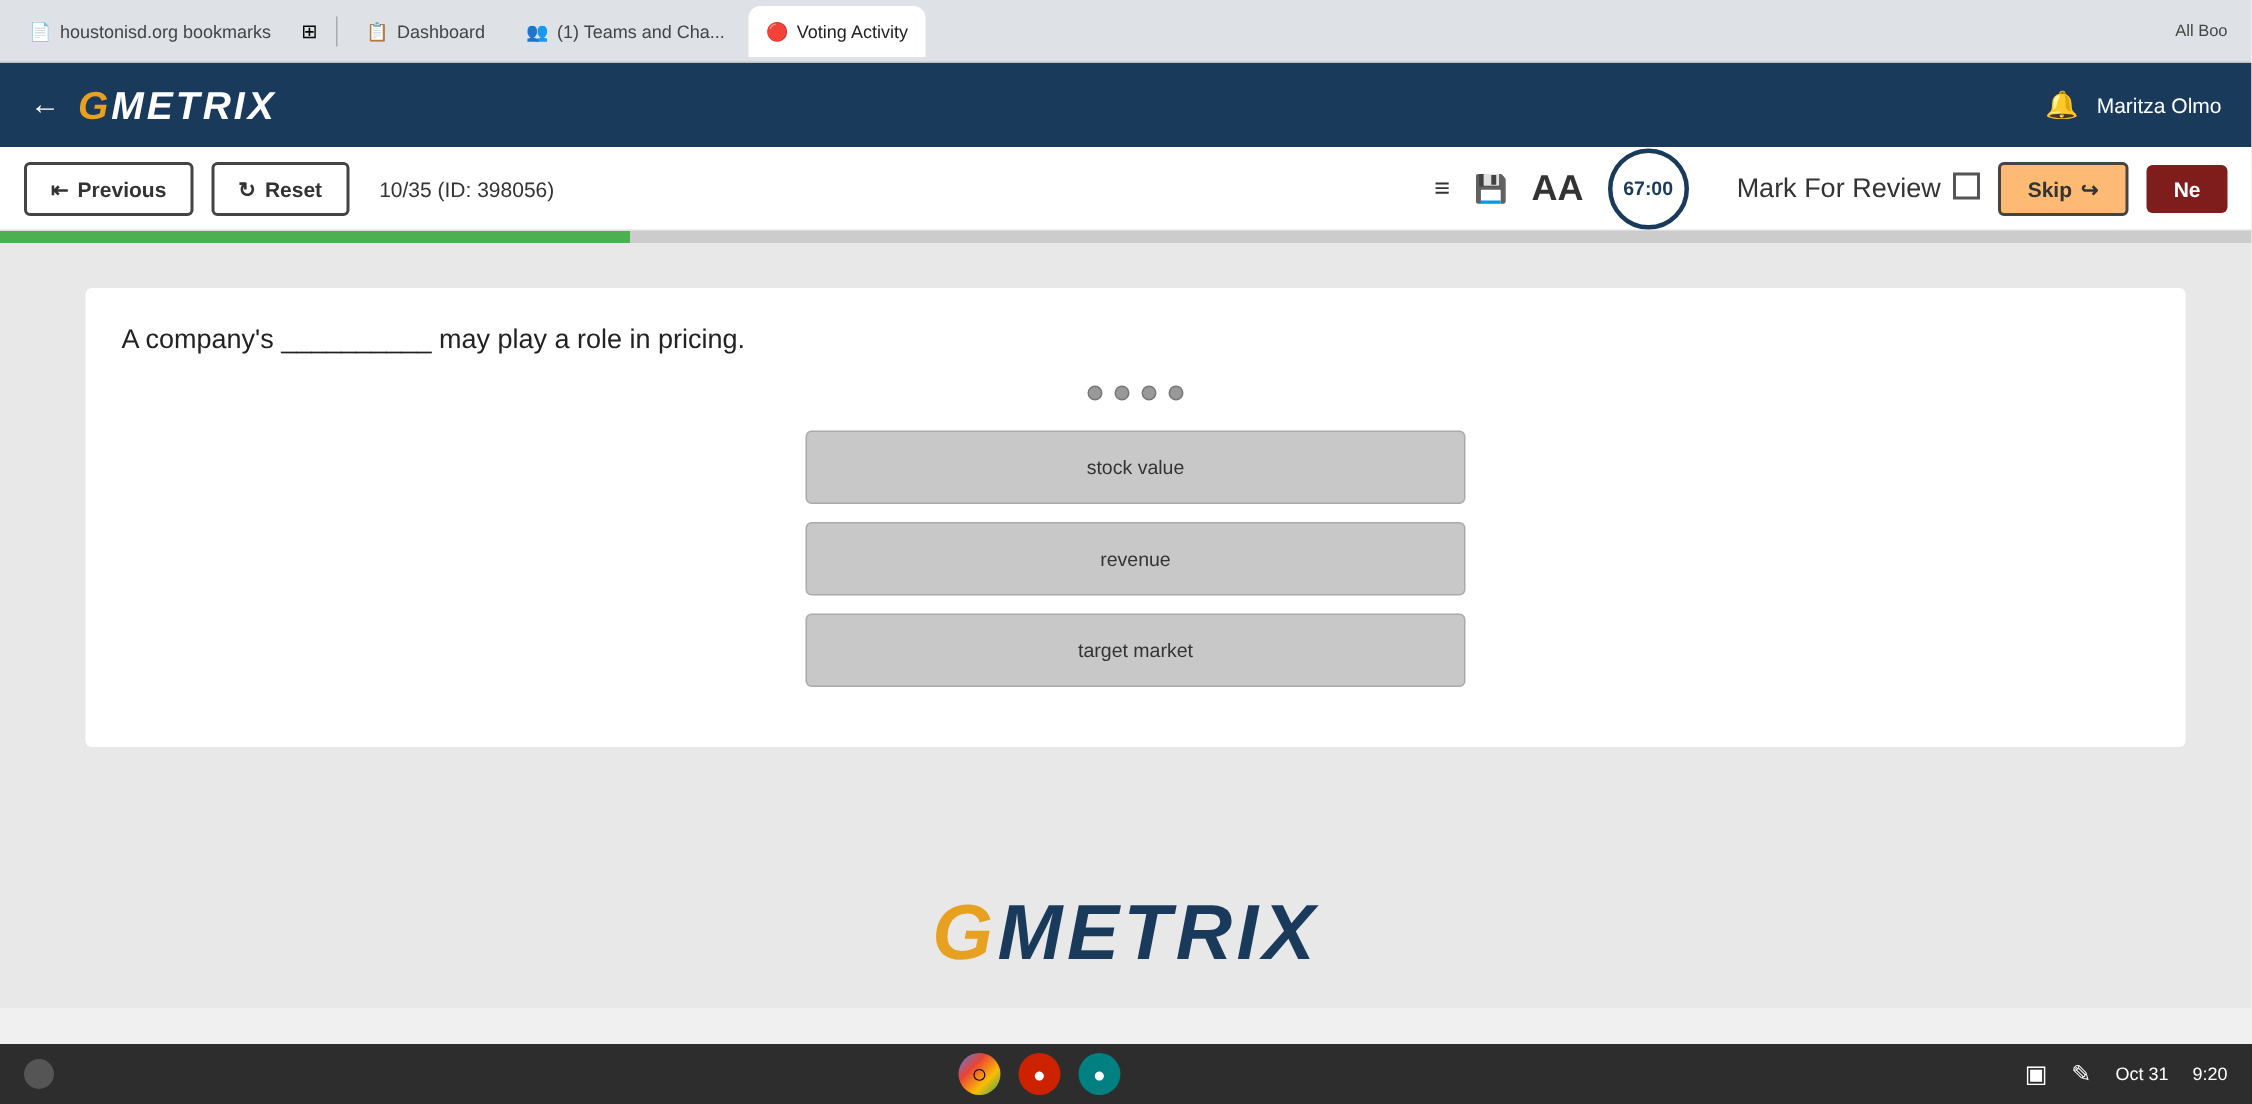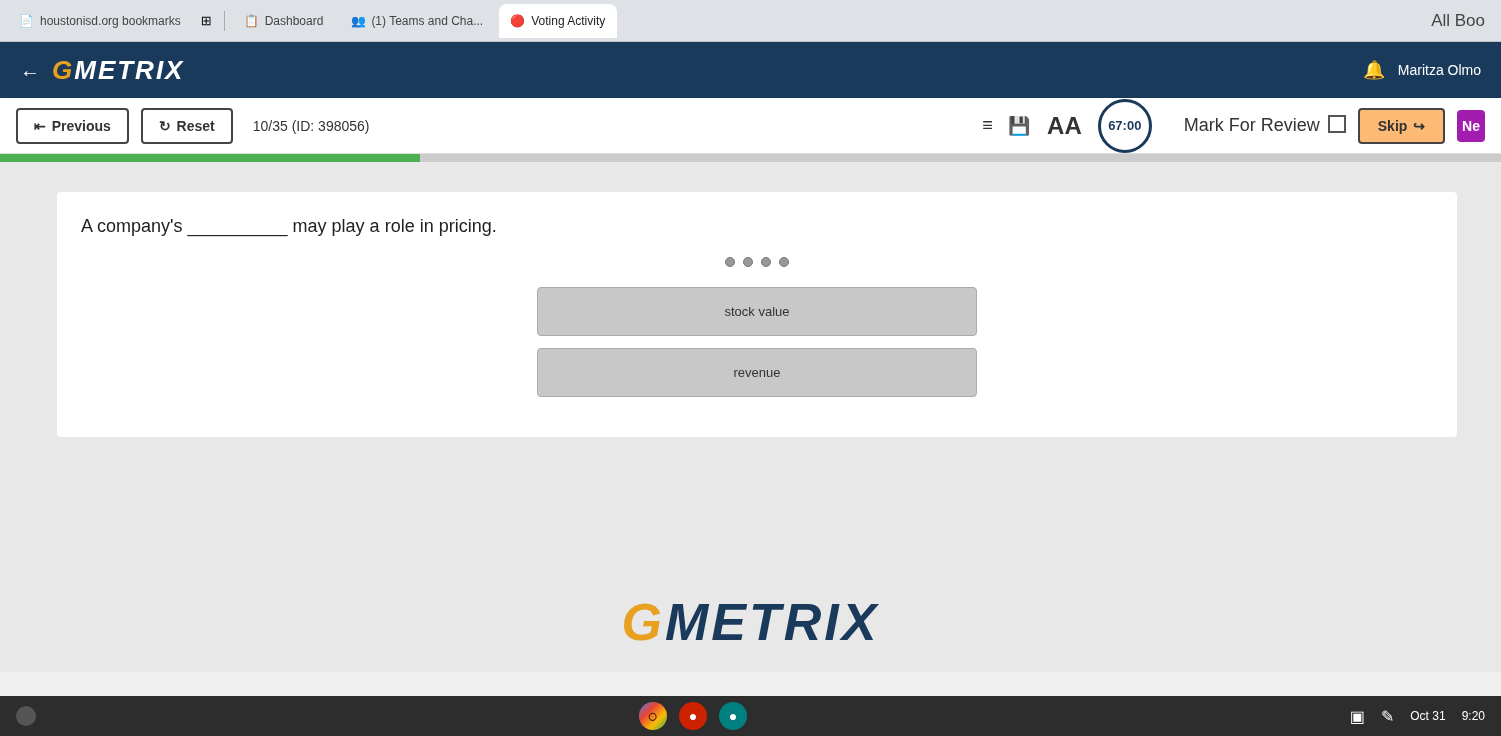--- a/index.html
+++ b/index.html
@@ -55,21 +55,21 @@
     }
     .browser-right {
       display: flex;
       align-items: center;
       font-size: 12px;
       color: #444;
       gap: 8px;
       padding-right: 8px;
     }
     .all-bookmarks {
-      font-size: 17px;
+      font-size: 11px;
       color: #444;
     }
 
     
     .app-header {
       background: #1a3a5c;
       height: 56px;
       display: flex;
       align-items: center;
       padding: 0 20px;
@@ -182,24 +182,24 @@
       background: #fdba74;
       cursor: pointer;
       font-size: 14px;
       font-weight: 600;
       color: #333;
     }
     .btn-next {
       display: flex;
       align-items: center;
       gap: 6px;
-      padding: 8px 5px;
+      padding: 8px 18px;
       border: none;
       border-radius: 4px;
-      background: #a21caf;
+      background: #7f1d1d;
       cursor: pointer;
       font-size: 14px;
       font-weight: 600;
       color: #fff;
     }
 
     
     .progress-bar-container {
       background: #ccc;
       height: 8px;
@@ -425,20 +425,21 @@
     <div class="dots-row">
       <div class="dot"></div>
       <div class="dot"></div>
       <div class="dot"></div>
       <div class="dot"></div>
     </div>
 
     <div class="answer-options">
       <button class="answer-btn">stock value</button>
       <button class="answer-btn">revenue</button>
+      <button class="answer-btn">target market</button>
     </div>
   </div>
 </div>
 
 <div class="footer-logo">
   <div class="footer-logo-text">
     <span class="footer-logo-g">G</span><span>METRIX</span>
   </div>
 </div>
 

